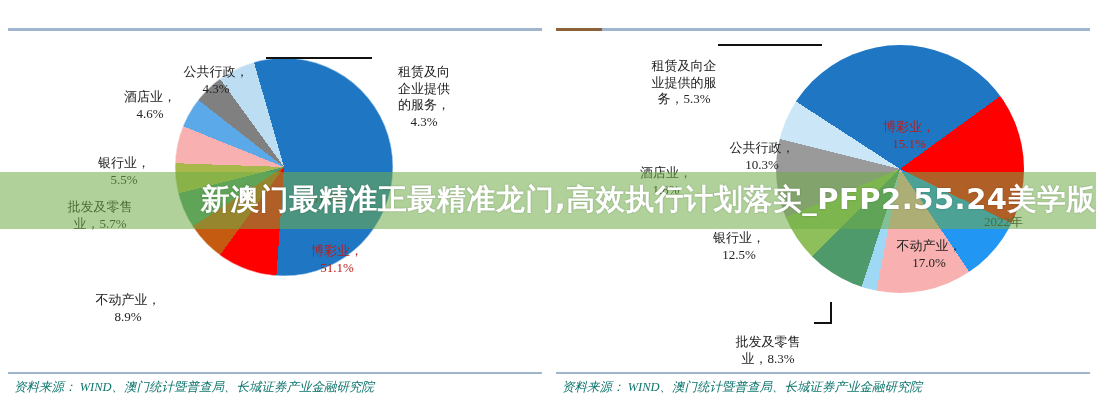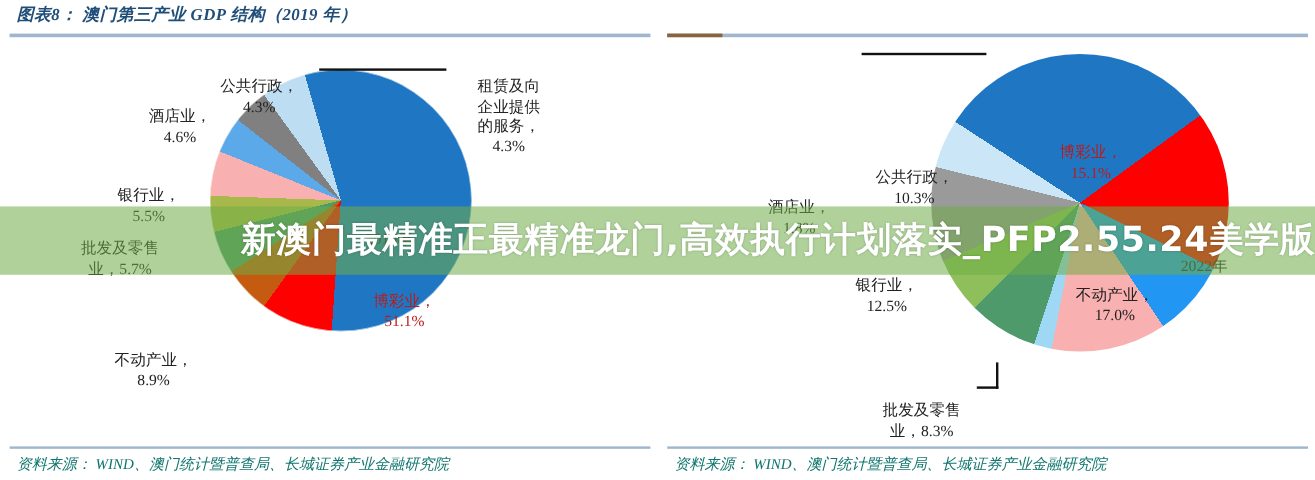--- a/index.html
+++ b/index.html
@@ -65,21 +65,20 @@
     letter-spacing:.5px;white-space:nowrap;
     text-shadow:0 0 2px rgba(0,0,0,.25);
     pointer-events:none;
   }
 </style>
 </head>
 <body>
 
 <div class="panel panel-left">
 
-  <div class="chart-title">图表8： 澳门第三产业 GDP 结构（2019 年）</div>
   <div class="title-rule"></div>
 
   <div class="pie-wrap" style="left:175px;top:58px;width:218px;height:218px;">
     <div class="pie" style="left:0;top:0;width:218px;height:218px;
       background:conic-gradient(from 0deg,
         #1F77C4 0deg 184deg,
         #FF0000 184deg 216deg,
         #C55A11 216deg 237deg,
         #4E9A6A 237deg 256deg,
         #A9B84A 256deg 272deg,
@@ -137,20 +136,23 @@
         #9ED8F5 191deg 198deg,
         #4E9A6A 198deg 225deg,
         #8FBF5A 225deg 247deg,
         #9A9A9A 247deg 284deg,
         #CBE6F7 284deg 303deg,
         #1F77C4 303deg 360deg);"></div>
   </div>
 
   <div class="leader" style="left:170px;top:44px;width:104px;height:1.5px;"></div>
 
+  <div class="lbl dark" style="left:88px;top:34px;width:96px;">租赁及向企
+业提供的服
+务，5.3%</div>
 
   <div class="lbl dark" style="left:166px;top:116px;width:96px;">公共行政，
 10.3%</div>
 
   <div class="lbl dark" style="left:78px;top:141px;width:80px;">酒店业，
 1.8%</div>
 
   <div class="lbl dark" style="left:152px;top:206px;width:78px;">银行业，
 12.5%</div>
 

